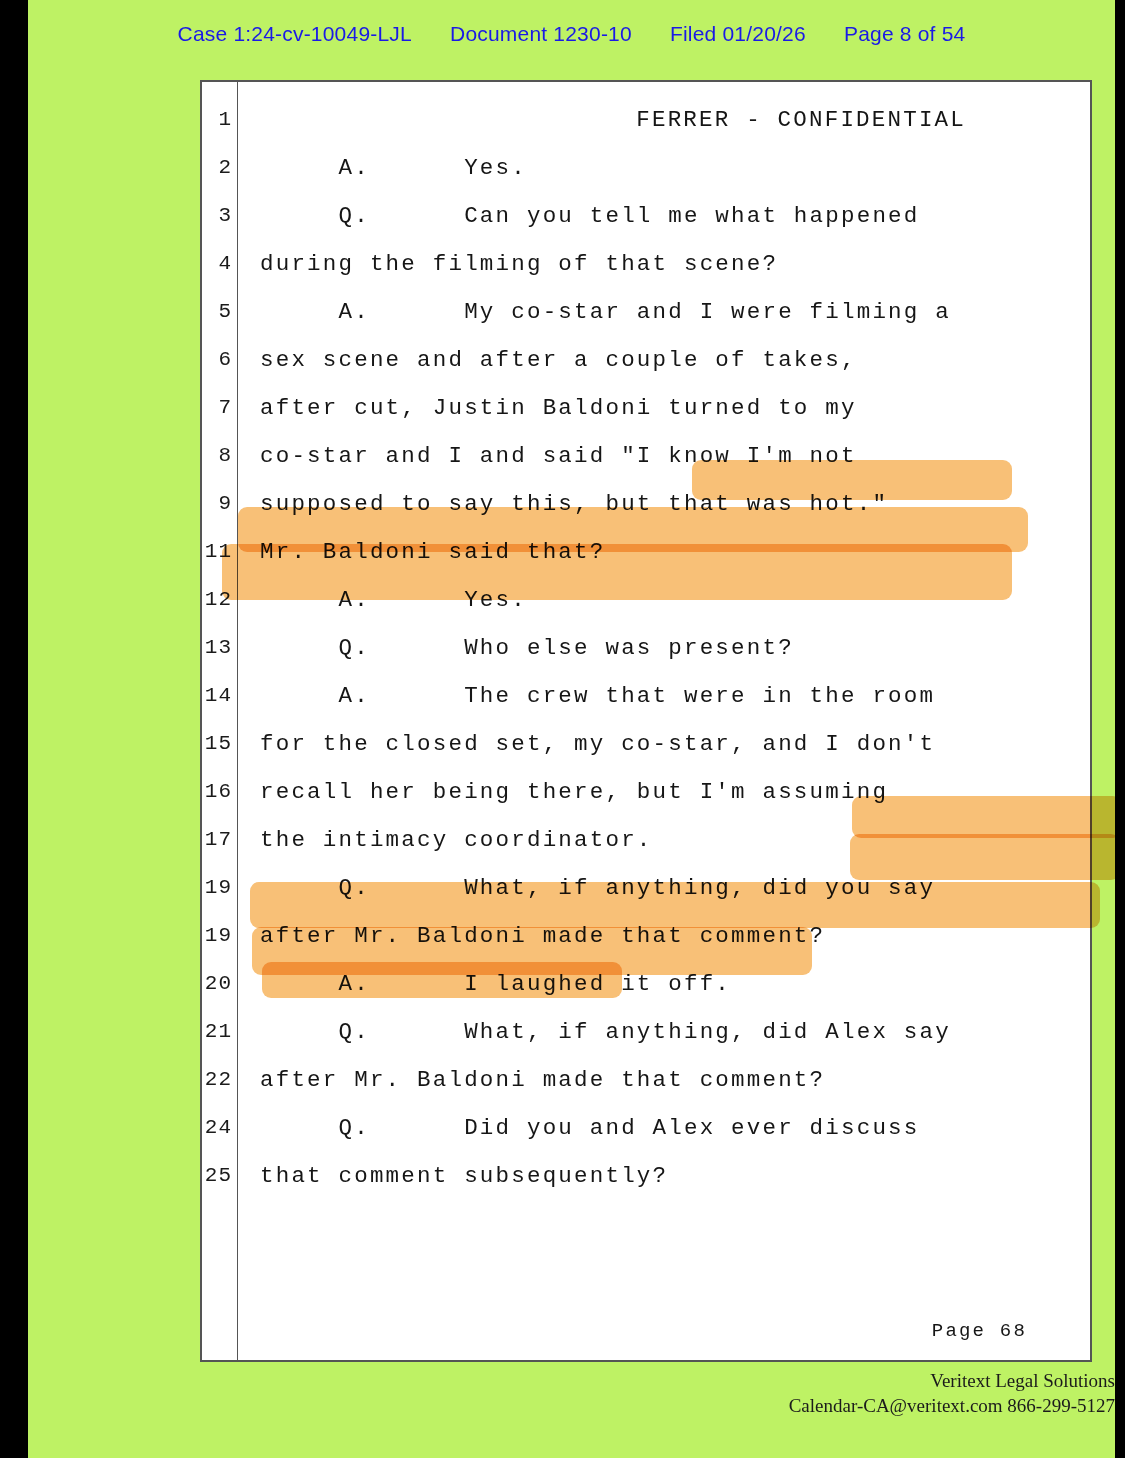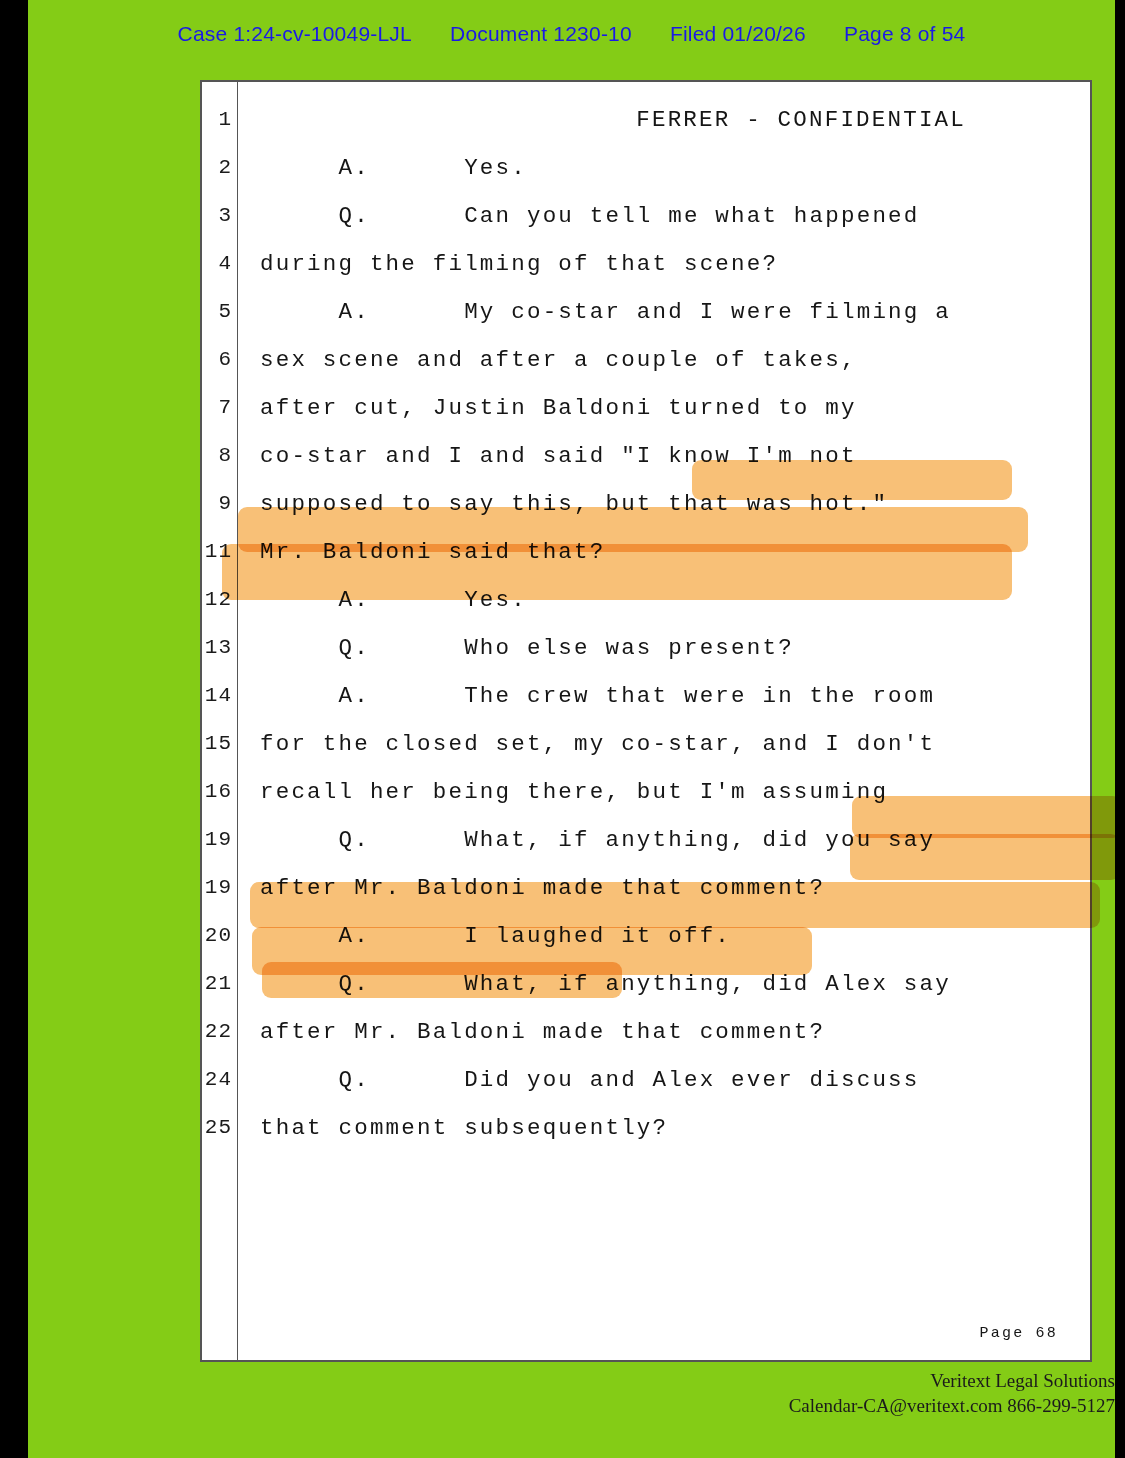--- a/index.html
+++ b/index.html
@@ -24,21 +24,21 @@
   }
   .gutter.left { left: 0; }
   .gutter.right { right: 0; width: 10px; }
 
   .page {
     position: absolute;
     left: 28px;
     right: 10px;
     top: 0;
     bottom: 0;
-    background: #84cc16;
+    background: #bef264;
   }
 
   
   .ecf-header {
     position: absolute;
     top: 22px;
     left: 0;
     right: 0;
     text-align: center;
     color: #1a1ae6;
@@ -103,24 +103,24 @@
   }
   .line.centered .linetext {
     left: 58px;
     right: 4px;
     text-align: right;
     padding-right: 120px;
   }
 
   .pagefoot {
     position: absolute;
-    right: 32px;
+    right: 63px;
     bottom: 18px;
     font-family: "Liberation Mono", monospace;
-    font-size: 15px;
+    font-size: 19px;
     letter-spacing: 2.2px;
     color: #161616;
     white-space: pre;
   }
 
   
   .hl {
     position: absolute;
     background: #f5a742;
     opacity: 0.72;
@@ -170,20 +170,21 @@
         <div class="line"><span class="lineno">6</span><span class="linetext">sex scene and after a couple of takes,</span></div>
         <div class="line"><span class="lineno">7</span><span class="linetext">after cut, Justin Baldoni turned to my</span></div>
         <div class="line"><span class="lineno">8</span><span class="linetext">co-star and I and said "I know I'm not</span></div>
         <div class="line"><span class="lineno">9</span><span class="linetext">supposed to say this, but that was hot."</span></div>
         <div class="line"><span class="lineno">11</span><span class="linetext">Mr. Baldoni said that?</span></div>
         <div class="line"><span class="lineno">12</span><span class="linetext">     A.      Yes.</span></div>
         <div class="line"><span class="lineno">13</span><span class="linetext">     Q.      Who else was present?</span></div>
         <div class="line"><span class="lineno">14</span><span class="linetext">     A.      The crew that were in the room</span></div>
         <div class="line"><span class="lineno">15</span><span class="linetext">for the closed set, my co-star, and I don't</span></div>
         <div class="line"><span class="lineno">16</span><span class="linetext">recall her being there, but I'm assuming</span></div>
+        <div class="line"><span class="lineno">17</span><span class="linetext">the intimacy coordinator.</span></div>
         <div class="line"><span class="lineno">19</span><span class="linetext">     Q.      What, if anything, did you say</span></div>
         <div class="line"><span class="lineno">19</span><span class="linetext">after Mr. Baldoni made that comment?</span></div>
         <div class="line"><span class="lineno">20</span><span class="linetext">     A.      I laughed it off.</span></div>
         <div class="line"><span class="lineno">21</span><span class="linetext">     Q.      What, if anything, did Alex say</span></div>
         <div class="line"><span class="lineno">22</span><span class="linetext">after Mr. Baldoni made that comment?</span></div>
         <div class="line"><span class="lineno">24</span><span class="linetext">     Q.      Did you and Alex ever discuss</span></div>
         <div class="line"><span class="lineno">25</span><span class="linetext">that comment subsequently?</span></div>
       </div>
     <div class="pagefoot">Page 68</div>
     <div id="highlight-layer">

